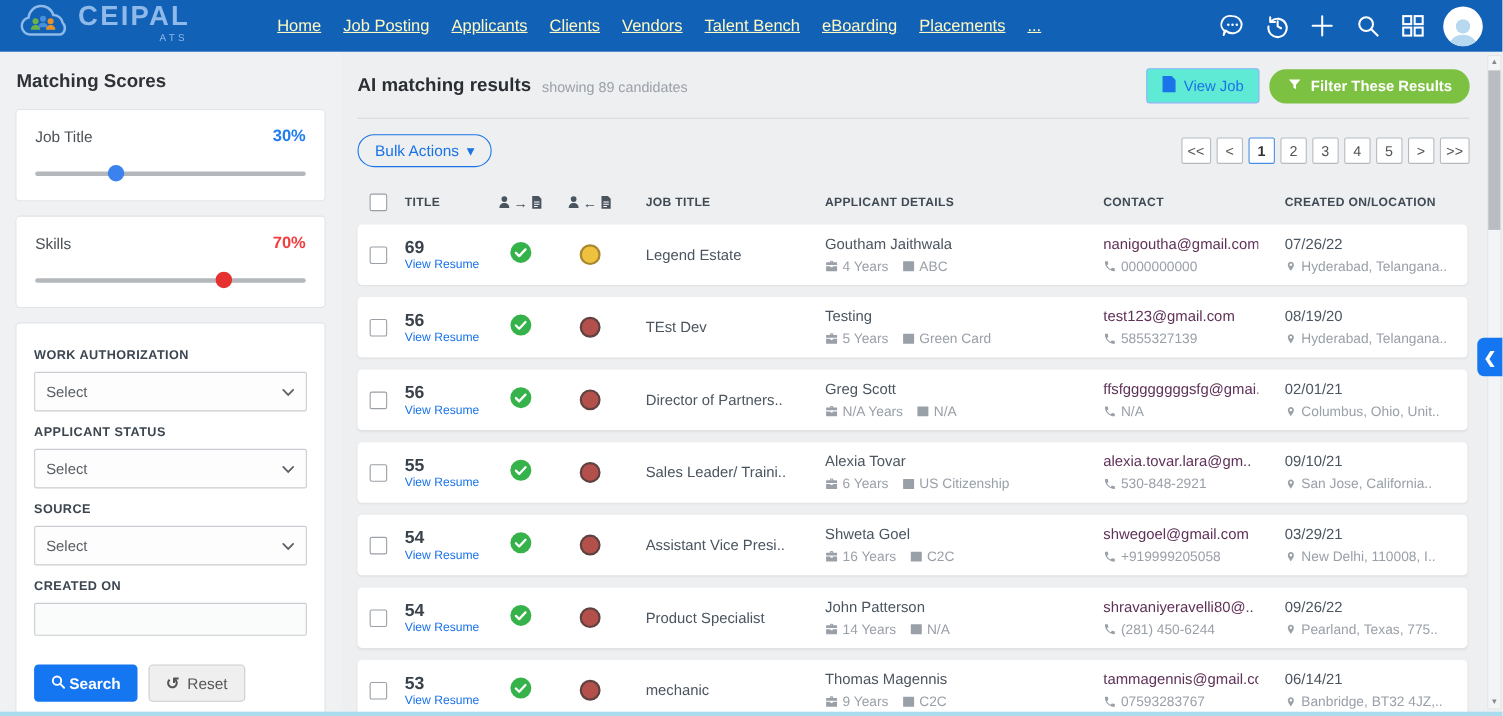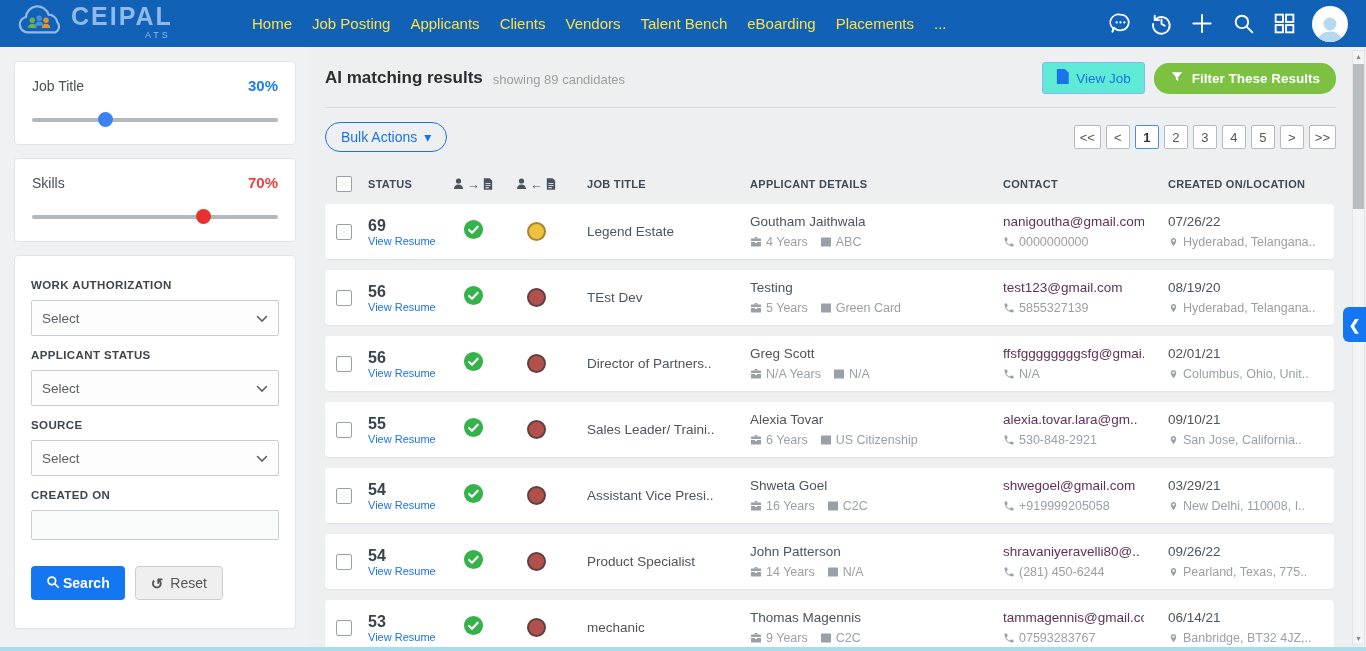--- a/index.html
+++ b/index.html
@@ -6,21 +6,21 @@
   html,body { width:1366px; height:651px; overflow:hidden; }
   body { font-family:"Liberation Sans", sans-serif; background:#edeff1; position:relative; }
 
   
   .navbar { height:47px; background:#1161b7; display:flex; align-items:center; padding:0 18px 0 14px; position:relative; z-index:10; }
   .brand { display:flex; align-items:flex-start; gap:5px; width:226px; }
   .brand-text { display:flex; flex-direction:column; align-items:flex-end; line-height:1; }
   .brand-name { font-size:25px; font-weight:bold; letter-spacing:2px; color:#8fb9e8; }
   .brand-sub { font-size:9px; letter-spacing:3px; color:#8fb9e8; margin-top:2px; margin-right:2px; }
   .nav-items { display:flex; gap:20px; align-items:center; margin-left:12px; }
-  .nav-item { color:#fde047; font-size:15px; cursor:pointer; white-space:nowrap; }
+  .nav-item { color:#fef9c3; font-size:15px; cursor:pointer; white-space:nowrap;text-decoration:underline; }
   .nav-icons { margin-left:auto; display:flex; gap:15px; align-items:center; }
   .nav-icon { width:26px; height:26px; display:flex; align-items:center; justify-content:center; cursor:pointer; }
   .avatar { width:36px; height:36px; border-radius:50%; background:#fff; display:flex; align-items:flex-end; justify-content:center; overflow:hidden; }
 
   
   .sidebar { position:absolute; left:0; top:47px; width:310px; bottom:4px; background:#f0f1f3; padding:14px; overflow:hidden; }
   .sidebar-title { font-size:17px; font-weight:bold; color:#2e3237; margin:3px 0 15px 1px; }
   .card { background:#fff; border:1px solid #e2e4e7; border-radius:4px; }
   .slider-card { padding:15px 17px 22px; margin-bottom:13px; }
   .slider-head { display:flex; justify-content:space-between; align-items:center; }
@@ -157,20 +157,21 @@
     <span class="avatar">
       <svg width="30" height="28" viewBox="0 0 30 28">
           <circle cx="15" cy="10" r="6.5" fill="#b7d9f0"></circle>
           <path d="M2 30c0-8 5.8-12.5 13-12.5S28 22 28 30z" fill="#b7d9f0"></path>
         </svg>
     </span>
   </div>
 </div>
 
 <div class="sidebar">
+  <div class="sidebar-title">Matching Scores</div>
 
   <div class="card slider-card">
     <div class="slider-head">
       <span class="slider-label">Job Title</span>
       <span class="slider-value blue">30%</span>
     </div>
     <div class="slider-track">
         <span class="slider-thumb blue"></span>
       </div>
   </div>
@@ -262,21 +263,21 @@
         <div class="page-btn">&gt;</div>
         <div class="page-btn">&gt;&gt;</div>
       </div>
   </div>
 
   <div class="table">
     <div class="grid-row thead">
       <div class="cell-center">
           <span class="checkbox"></span>
         </div>
-      <div class="th-score">STATUS</div>
+      <div class="th-score">TITLE</div>
       <div class="icon-col">
         <svg width="11" height="12" viewBox="0 0 10 12" fill="#4a545e">
             <circle cx="5" cy="3" r="2.6"></circle>
             <path d="M.5 11c0-2.7 2-4.4 4.5-4.4S9.5 8.3 9.5 11z"></path>
           </svg>
         <span>→</span>
         <svg width="10" height="12" viewBox="0 0 12 14" fill="#4a545e">
             <path d="M1 0h7l3 3v11H1z"></path>
             <path d="M3 6h6v1H3zM3 8.5h6v1H3zM3 11h4v1H3z" fill="#fff"></path>
           </svg>

